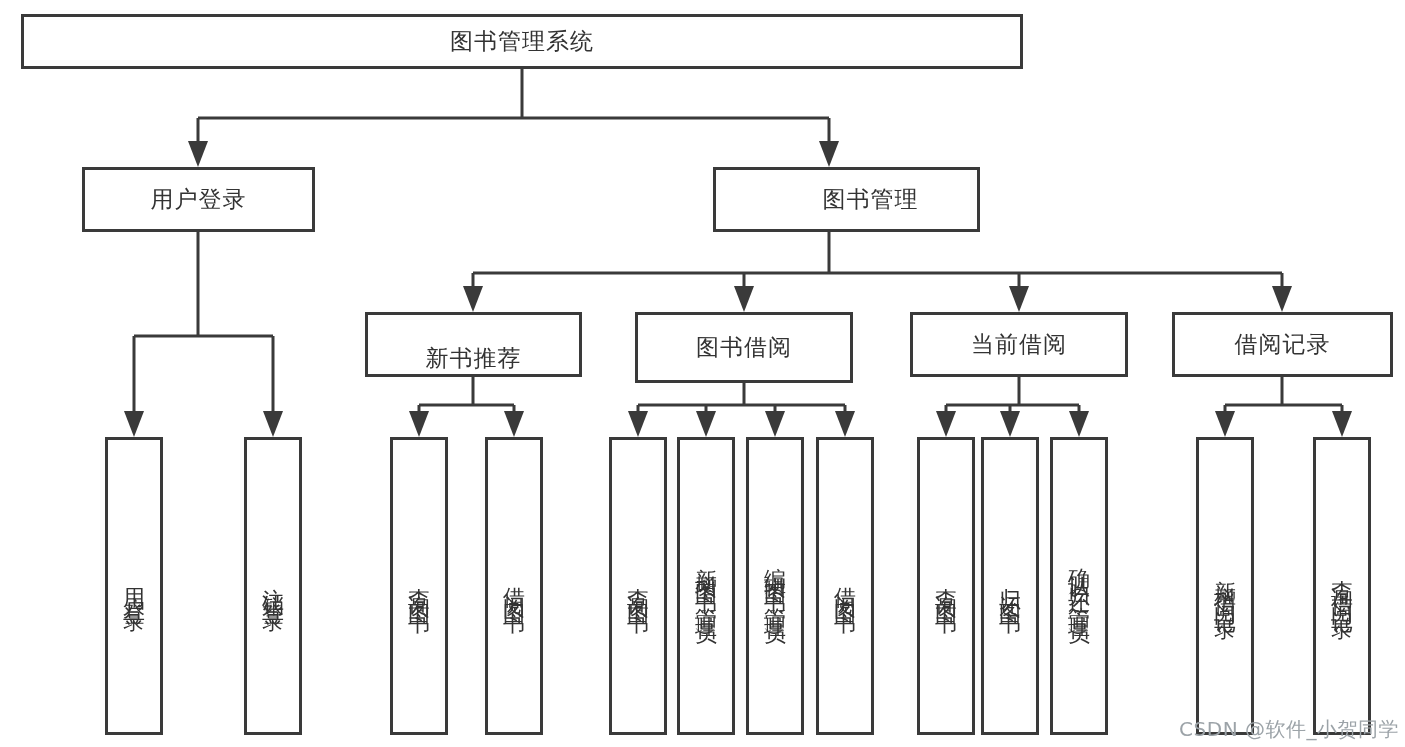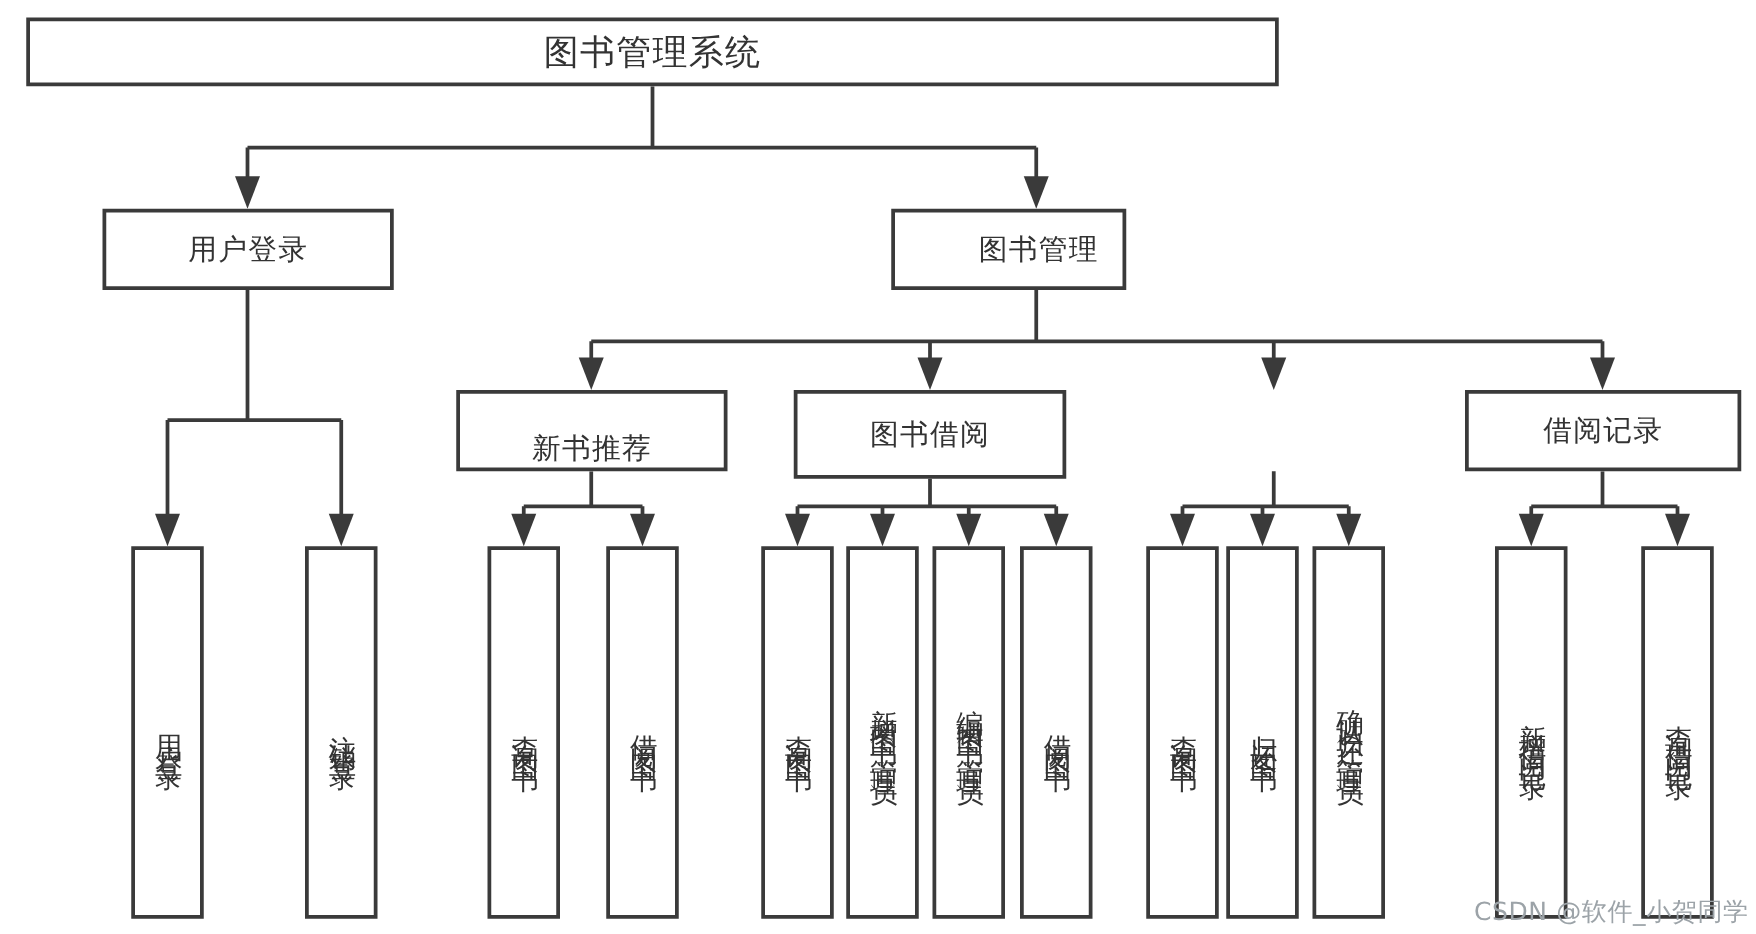--- a/index.html
+++ b/index.html
@@ -25,21 +25,21 @@
     box-sizing:border-box;
     border:3px solid var(--line);
     background:var(--bg);
     display:flex;
     align-items:center;
     justify-content:center;
     color:var(--text);
     z-index:2;
   }
   .node.h{font-size:23px;letter-spacing:1px;}
-  .node.root{font-size:28px;}
+  .node.root{font-size:23px;}
   .node.leaf{width:58px;height:298px;top:437px;}
   .node.leaf span{
     writing-mode:vertical-rl;
     font-size:22px;
     letter-spacing:8px;
     line-height:1;
     white-space:nowrap;
   }
   .watermark{
     position:absolute;
@@ -98,29 +98,32 @@
     </g>
   </svg>
 
   <div class="node root h" style="left:21px;top:14px;width:1002px;height:55px;">
     <span>图书管理系统</span>
   </div>
 
   <div class="node h" style="left:82px;top:167px;width:233px;height:65px;">
     <span>用户登录</span>
   </div>
-  <div class="node h" style="left:713px;top:167px;width:188px;height:65px;padding-left:48px;">
+  <div class="node h" style="left:713px;top:167px;width:267px;height:65px;padding-left:48px;">
     <span>图书管理</span>
   </div>
 
   <div class="node h" style="left:365px;top:312px;width:217px;height:65px;align-items:flex-end;">
     <span>新书推荐</span>
   </div>
   <div class="node h" style="left:635px;top:312px;width:218px;height:71px;">
     <span>图书借阅</span>
+  </div>
+  <div class="node h" style="left:910px;top:312px;width:218px;height:65px;">
+    <span>当前借阅</span>
   </div>
   <div class="node h" style="left:1172px;top:312px;width:221px;height:65px;">
     <span>借阅记录</span>
   </div>
 
   <div class="node leaf" style="left:105px;">
     <span>用户登录</span>
   </div>
   <div class="node leaf" style="left:244px;">
     <span>注销登录</span>

